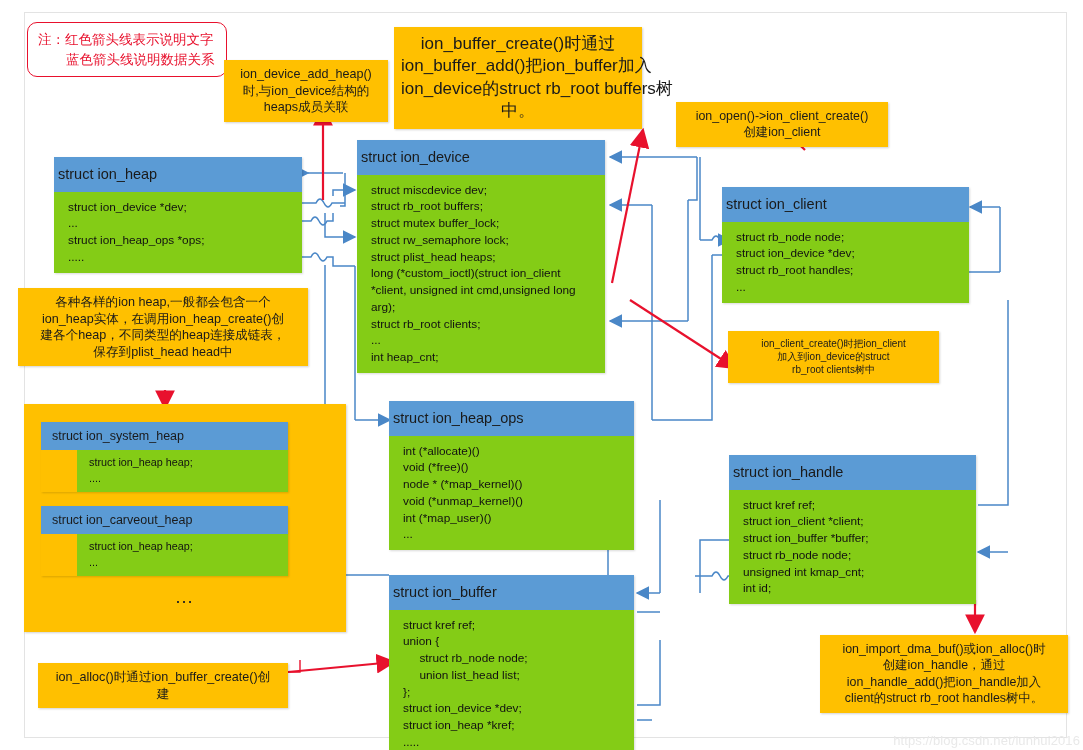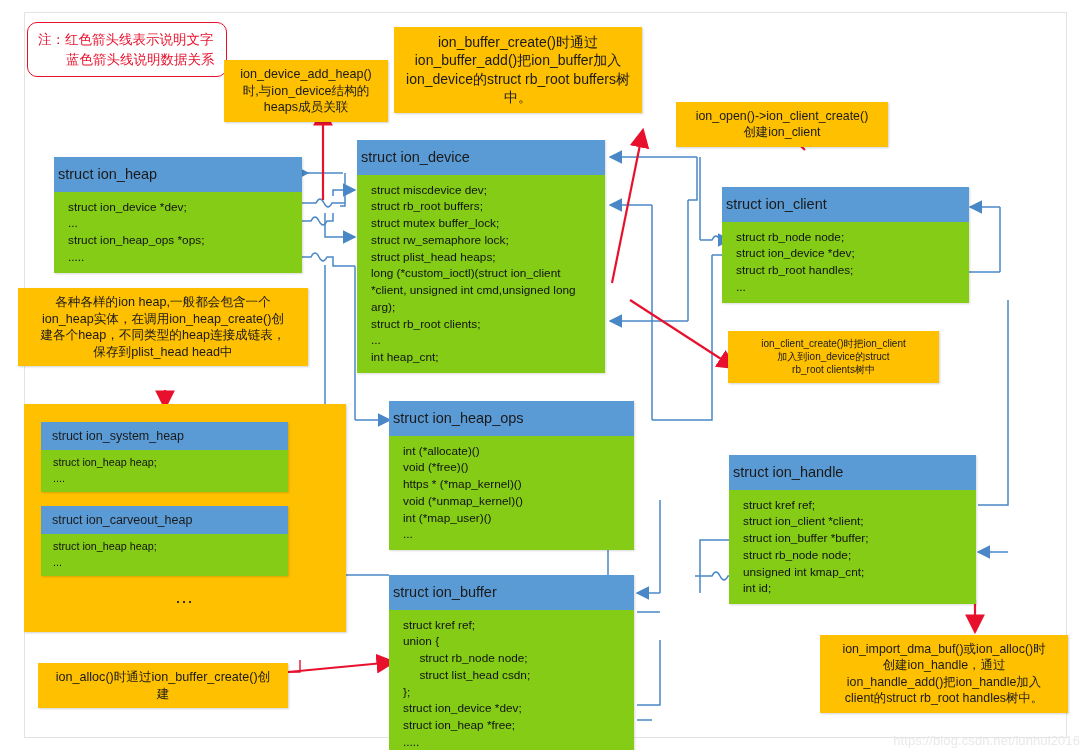--- a/index.html
+++ b/index.html
@@ -6,21 +6,21 @@
   body{font-family:"Liberation Sans","DejaVu Sans",sans-serif;}
   #canvas{position:relative;width:1083px;height:750px;background:#fff;overflow:hidden;}
   #page-frame{position:absolute;left:24px;top:12px;width:1043px;height:726px;border:1px solid #e3e3e3;box-sizing:border-box;}
   svg.wires{position:absolute;left:0;top:0;width:1083px;height:750px;pointer-events:none;}
 
   .struct{position:absolute;box-sizing:border-box;box-shadow:1px 1px 2px rgba(0,0,0,.15);}
   .struct .hdr{background:#5B9BD5;color:#1a1a1a;font-size:14.5px;padding:9px 10px 9px 4px;line-height:1.15;white-space:nowrap;}
   .struct .body{background:#84cc16;color:#111;font-size:11.8px;line-height:1.42;padding:7px 8px 7px 14px;}
   .struct .body div{white-space:pre;}
   .struct.small .hdr{font-size:12.5px;padding:7px 9px 7px 11px;}
-  .struct.small .body{font-size:10.8px;padding:5px 8px 6px 12px;}
+  .struct.small .body{font-size:10.8px;padding:5px 8px 6px 12px;margin-left:36px;}
 
   .note{position:absolute;background:#FFC000;color:#1a1a1a;box-sizing:border-box;
         font-size:13.2px;line-height:1.32;text-align:center;padding:6px 7px;
         box-shadow:1px 1px 2px rgba(0,0,0,.18);}
   .note div{white-space:nowrap;}
 
   .legend{position:absolute;border:1.4px solid #E8112D;box-sizing:border-box;background:#fff;
           color:#E8112D;font-size:13.5px;line-height:1.45;padding:7px 9px 7px 10px;}
   .legend div{white-space:nowrap;}
   .legend .l2{padding-left:28px;}
@@ -131,21 +131,21 @@
     <div>注：红色箭头线表示说明文字</div>
     <div class="l2">蓝色箭头线说明数据关系</div>
   </div>
 
   <div class="note" style="left:224px;top:60px;width:164px;font-size:12.6px;">
     <div>ion_device_add_heap()</div>
     <div>时,与ion_device结构的</div>
     <div>heaps成员关联</div>
   </div>
 
-  <div class="note" style="left:394px;top:27px;width:248px;font-size:14px;">
+  <div class="note" style="left:394px;top:27px;width:248px;font-size:17px;">
     <div>ion_buffer_create()时通过</div>
     <div>ion_buffer_add()把ion_buffer加入</div>
     <div>ion_device的struct rb_root buffers树</div>
     <div>中。</div>
   </div>
 
   <div class="note" style="left:676px;top:102px;width:212px;font-size:12.4px;">
     <div>ion_open()-&gt;ion_client_create()</div>
     <div>创建ion_client</div>
   </div>
@@ -228,21 +228,21 @@
       </div>
     </div>
     <div class="dots" style="left:0;right:0;top:182px;">…</div>
   </div>
 
   <div class="struct" style="left:389px;top:401px;width:245px;">
     <div class="hdr">struct ion_heap_ops</div>
     <div class="body">
       <div>int (*allocate)()</div>
       <div>void (*free)()</div>
-      <div>https * (*map_kernel)()</div>
+      <div>node * (*map_kernel)()</div>
       <div>void (*unmap_kernel)()</div>
       <div>int (*map_user)()</div>
       <div>...</div>
     </div>
   </div>
 
   <div class="struct" style="left:729px;top:455px;width:247px;">
     <div class="hdr">struct ion_handle</div>
     <div class="body">
       <div>struct kref ref;</div>
@@ -253,23 +253,23 @@
       <div>int id;</div>
     </div>
   </div>
 
   <div class="struct" style="left:389px;top:575px;width:245px;">
     <div class="hdr">struct ion_buffer</div>
     <div class="body">
       <div>struct kref ref;</div>
       <div>union {</div>
       <div>     struct rb_node node;</div>
-      <div>     struct list_head csdn;</div>
+      <div>     union list_head list;</div>
       <div>};</div>
       <div>struct ion_device *dev;</div>
-      <div>struct ion_heap *free;</div>
+      <div>struct ion_heap *kref;</div>
       <div>.....</div>
     </div>
   </div>
 
   <div class="watermark">https://blog.csdn.net/lunhui2016</div>
 
 </div>
 
 </body></html>

